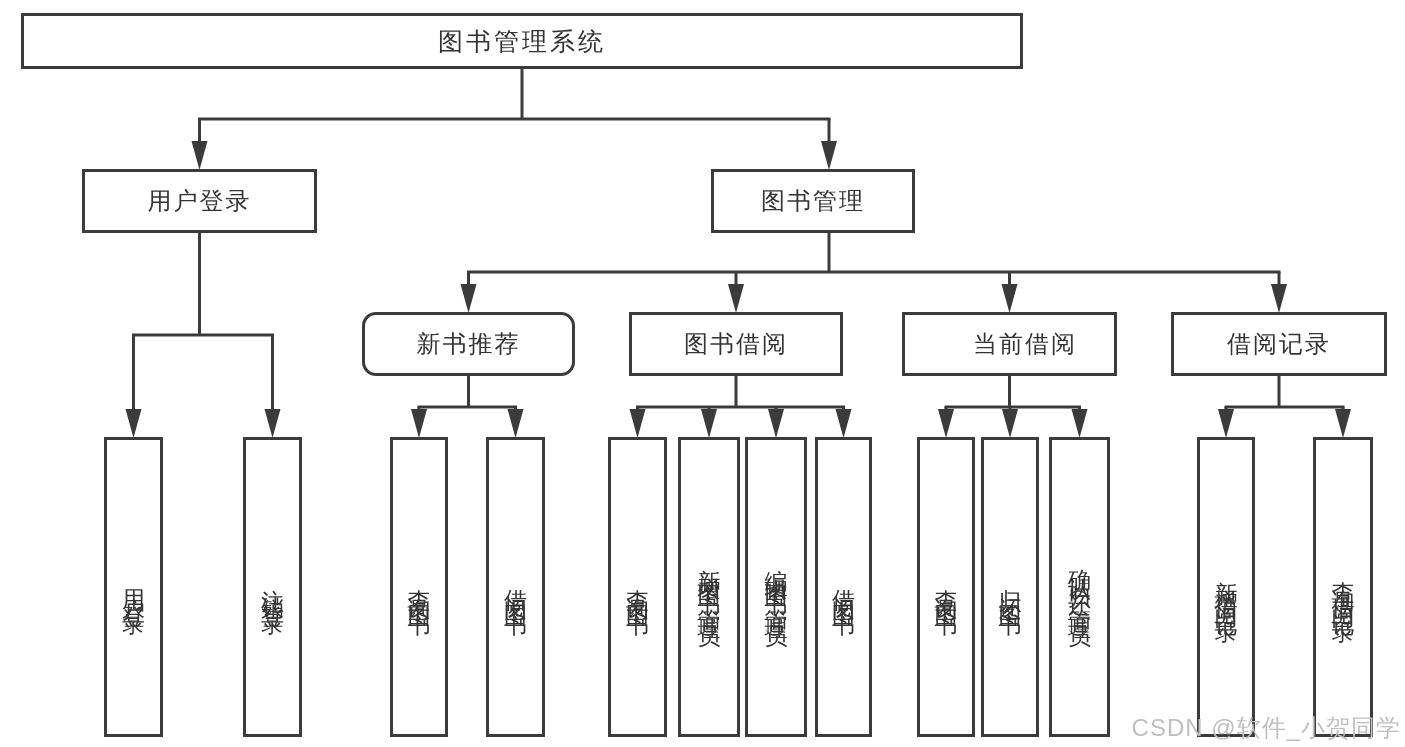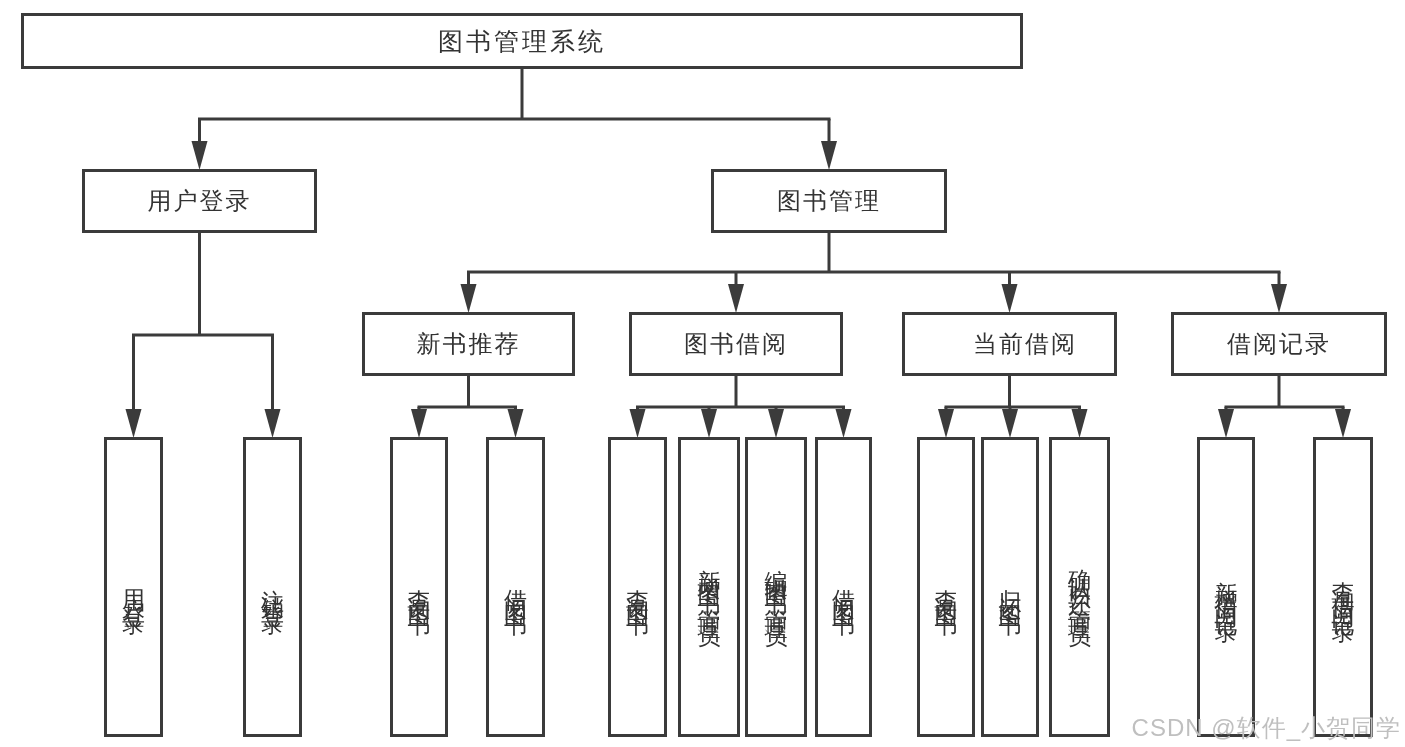--- a/index.html
+++ b/index.html
@@ -135,24 +135,24 @@
       </g>
     </svg>
 
   <div id="watermark" style="color: rgb(191, 191, 191); margin-left: 9px;">CSDN @软件_小贺同学</div>
 <div class="node h root" style="left: 21px; top: 13px; width: 1002px; height: 56px; border-color: rgb(59, 59, 59); background: rgb(255, 255, 255);">
       <span class="label" style="color: rgb(51, 51, 51);">图书管理系统</span>
     </div>
     <div class="node h" style="left: 82px; top: 169px; width: 235px; height: 64px; border-color: rgb(59, 59, 59); background: rgb(255, 255, 255);">
       <span class="label" style="color: rgb(51, 51, 51);">用户登录</span>
     </div>
-    <div class="node h" style="left: 711px; top: 169px; width: 236px; height: 64px; border-color: rgb(59, 59, 59); background: rgb(255, 255, 255);">
+    <div class="node h" style="left: 711px; top: 169px; width: 204px; height: 64px; border-color: rgb(59, 59, 59); background: rgb(255, 255, 255);">
       <span class="label" style="color: rgb(51, 51, 51);">图书管理</span>
     </div>
-    <div class="node h" style="left: 362px; top: 312px; width: 213px; height: 64px; border-color: rgb(59, 59, 59); background: rgb(255, 255, 255);">
+    <div class="node h" style="left: 362px; top: 312px; width: 213px; height: 64px; border-color: rgb(59, 59, 59); background: rgb(255, 255, 255); border-radius: 14px;">
       <span class="label" style="color: rgb(51, 51, 51);">新书推荐</span>
     </div>
     <div class="node h" style="left: 629px; top: 312px; width: 214px; height: 64px; border-color: rgb(59, 59, 59); background: rgb(255, 255, 255);">
       <span class="label" style="color: rgb(51, 51, 51);">图书借阅</span>
     </div>
     <div class="node h" style="left: 902px; top: 312px; width: 215px; height: 64px; border-color: rgb(59, 59, 59); background: rgb(255, 255, 255); padding-left: 31px;">
       <span class="label" style="color: rgb(51, 51, 51);">当前借阅</span>
     </div>
     <div class="node h" style="left: 1171px; top: 312px; width: 216px; height: 64px; border-color: rgb(59, 59, 59); background: rgb(255, 255, 255);">
       <span class="label" style="color: rgb(51, 51, 51);">借阅记录</span>

